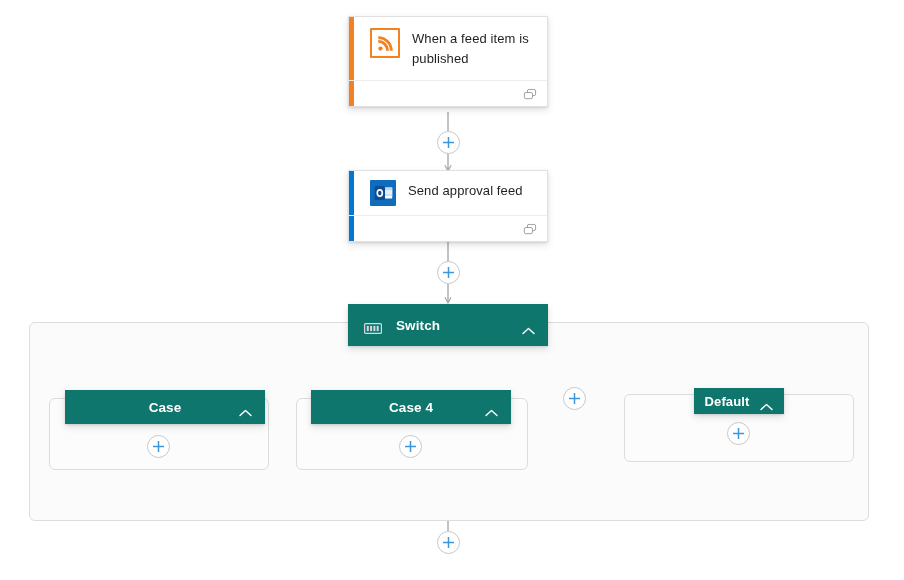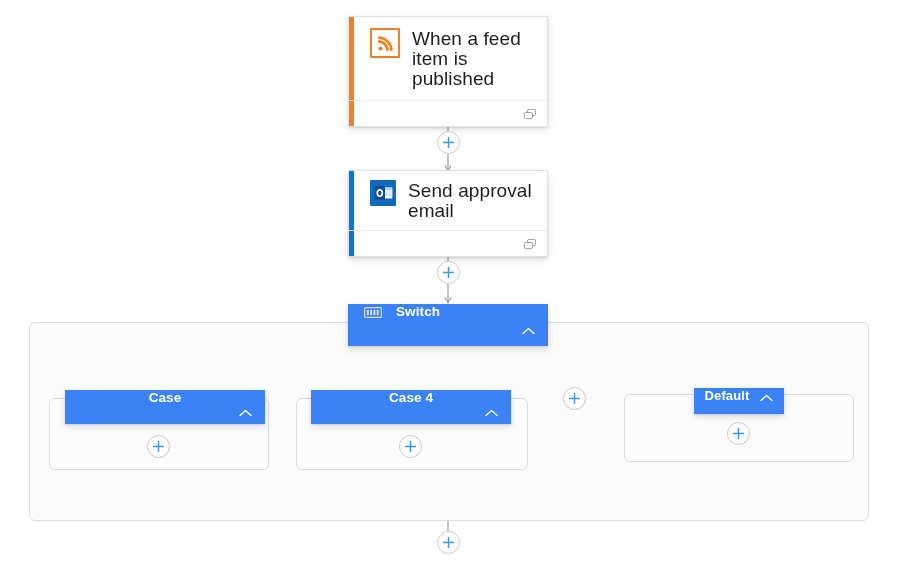--- a/index.html
+++ b/index.html
@@ -52,21 +52,21 @@
     height: 26px;
     flex: 0 0 26px;
     margin-right: 12px;
     border-radius: 1px;
     position: relative;
     display: flex;
     align-items: center;
     justify-content: center;
   }
   .action-title {
-    font-size: 19px;
+    font-size: 13px;
     color: #201f1e;
     line-height: 20px;
     letter-spacing: 0.1px;
     padding-top: 1px;
     max-width: 140px;
   }
   .action-foot {
     border-top: 1px solid #ededed;
     height: 25px;
     position: relative;
@@ -76,23 +76,23 @@
     right: 10px;
     top: 50%;
     transform: translateY(-50%);
     width: 14px;
     height: 13px;
     opacity: 0.62;
   }
   
   .dark-head {
     position: absolute;
-    background: #3b82f6;
+    background: #0f766e;
     display: flex;
-    align-items: flex-start;
+    align-items: center;
     box-sizing: border-box;
     color: #ffffff;
     box-shadow: 0 0.6px 1.8px rgba(0,0,0,0.10), 0 3.2px 7.2px rgba(0,0,0,0.13);
   }
   .dark-head .dh-label {
     font-size: 13.5px;
     font-weight: bold;
     color: #ffffff;
     letter-spacing: 0.1px;
   }
@@ -215,21 +215,21 @@
         <svg width="19" height="16" viewBox="0 0 20 16">
           <rect x="9" y="2.2" width="10.2" height="11.6" rx="0.6" fill="#ffffff"></rect>
           <rect x="9" y="2.2" width="10.2" height="3.1" fill="#b9d6f2"></rect>
           <rect x="9" y="5.6" width="10.2" height="2.7" fill="#e6f0fa"></rect>
           <rect x="9" y="8.6" width="10.2" height="2.6" fill="#cfe2f6"></rect>
           <rect x="0.6" y="0.6" width="11" height="14.8" rx="1.6" fill="#0f4c92"></rect>
           <ellipse cx="6.1" cy="8" rx="3.5" ry="4.3" fill="#ffffff"></ellipse>
           <ellipse cx="6.1" cy="8" rx="1.8" ry="2.5" fill="#0f4c92"></ellipse>
         </svg>
       </span>
-      <span class="action-title" style="max-width:150px;">Send approval email</span>
+      <span class="action-title" style="max-width:150px;">Send approval feed</span>
     </div>
     <div class="action-foot">
       <span class="foot-icon">
         <svg width="14" height="13" viewBox="0 0 14 13">
           <rect x="4.4" y="0.9" width="8.2" height="6.2" rx="1.6" ry="1.6" fill="none" stroke="#676767" stroke-width="1"></rect>
           <rect x="1.3" y="4.0" width="8.2" height="6.2" rx="1.6" ry="1.6" fill="#ffffff" stroke="#676767" stroke-width="1"></rect>
         </svg>
       </span>
     </div>
   </div>

